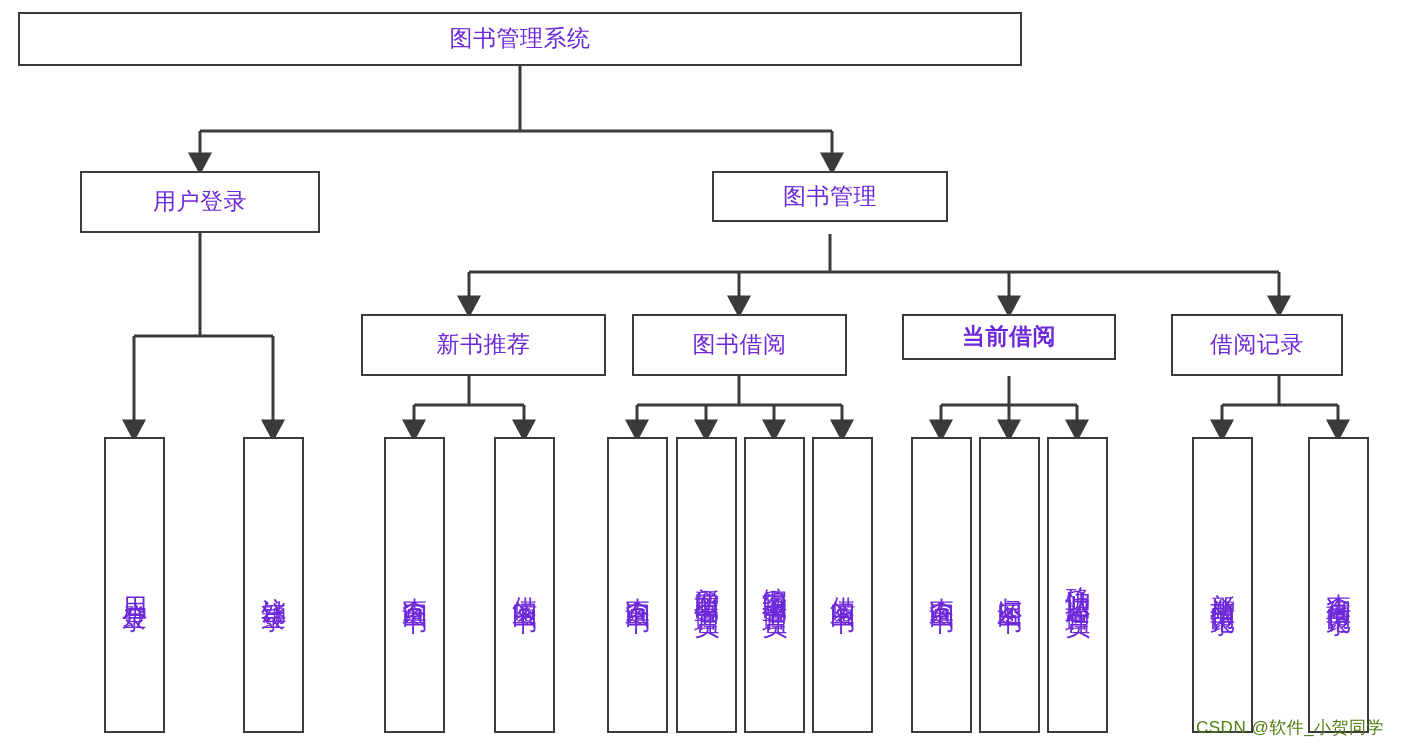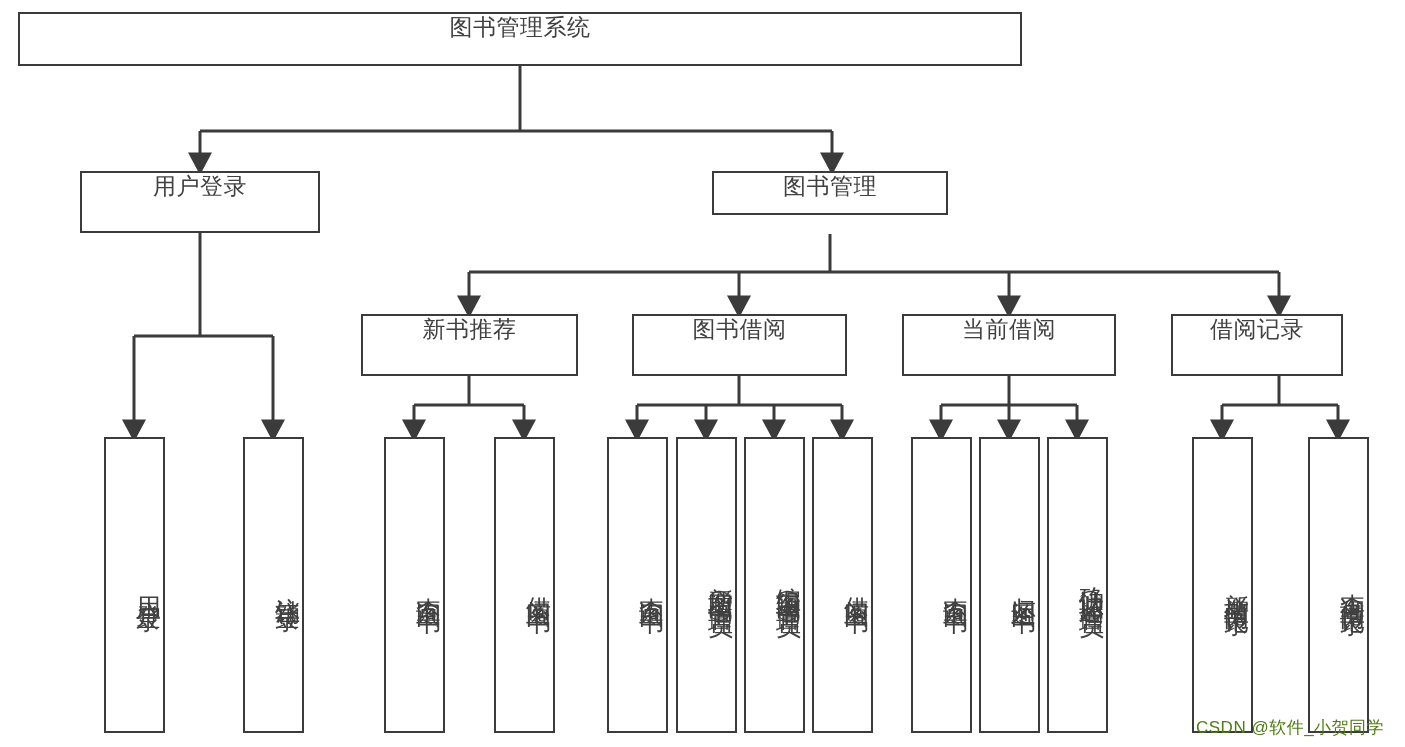--- a/index.html
+++ b/index.html
@@ -24,22 +24,23 @@
     top: 0;
     width: 1405px;
     height: 747px;
     pointer-events: none;
   }
   .node {
     position: absolute;
     box-sizing: border-box;
     border: 2.5px solid #3b3b3b;
     background: #ffffff;
-    color: #404040;
+    color: #6d28d9;
     display: flex;
+    align-items: center;
     justify-content: center;
     text-align: center;
     line-height: 1.18;
   }
   .node.horiz {
     font-size: 23px;
     letter-spacing: 0.5px;
   }
   .node.vert {
     writing-mode: vertical-rl;
@@ -119,33 +120,33 @@
   </svg>
 
   <div class="node horiz" style="left:18px; top:12px; width:1004px; height:54px;">
     <span class="label">图书管理系统</span>
   </div>
 
   <div class="node horiz" style="left:80px; top:171px; width:240px; height:62px;">
     <span class="label">用户登录</span>
   </div>
 
-  <div class="node horiz" style="left:712px; top:171px; width:236px; height:44px;">
+  <div class="node horiz" style="left:712px; top:171px; width:236px; height:51px;">
     <span class="label">图书管理</span>
   </div>
 
-  <div class="node horiz" style="left:361px; top:314px; width:217px; height:62px;">
+  <div class="node horiz" style="left:361px; top:314px; width:245px; height:62px;">
     <span class="label">新书推荐</span>
   </div>
 
   <div class="node horiz" style="left:632px; top:314px; width:215px; height:62px;">
     <span class="label">图书借阅</span>
   </div>
 
-  <div class="node horiz" style="left:902px; top:314px; width:214px; height:62px;">
+  <div class="node horiz" style="left:902px; top:314px; width:214px; height:46px;font-weight:bold;">
     <span class="label">当前借阅</span>
   </div>
 
   <div class="node horiz" style="left:1171px; top:314px; width:172px; height:62px;">
     <span class="label">借阅记录</span>
   </div>
 
   <div class="node vert" style="left:104px; top:437px; width:61px; height:296px;">
     <span class="label">用户登录</span>
   </div>

